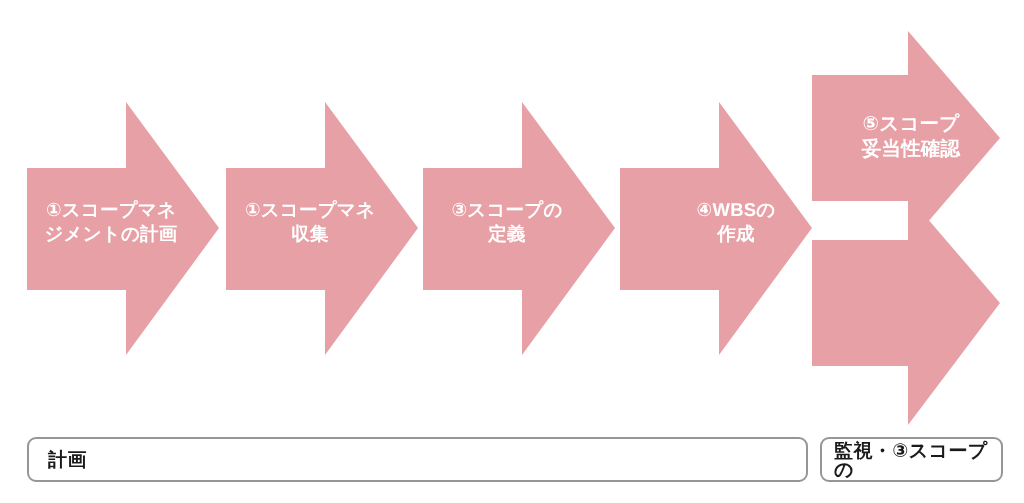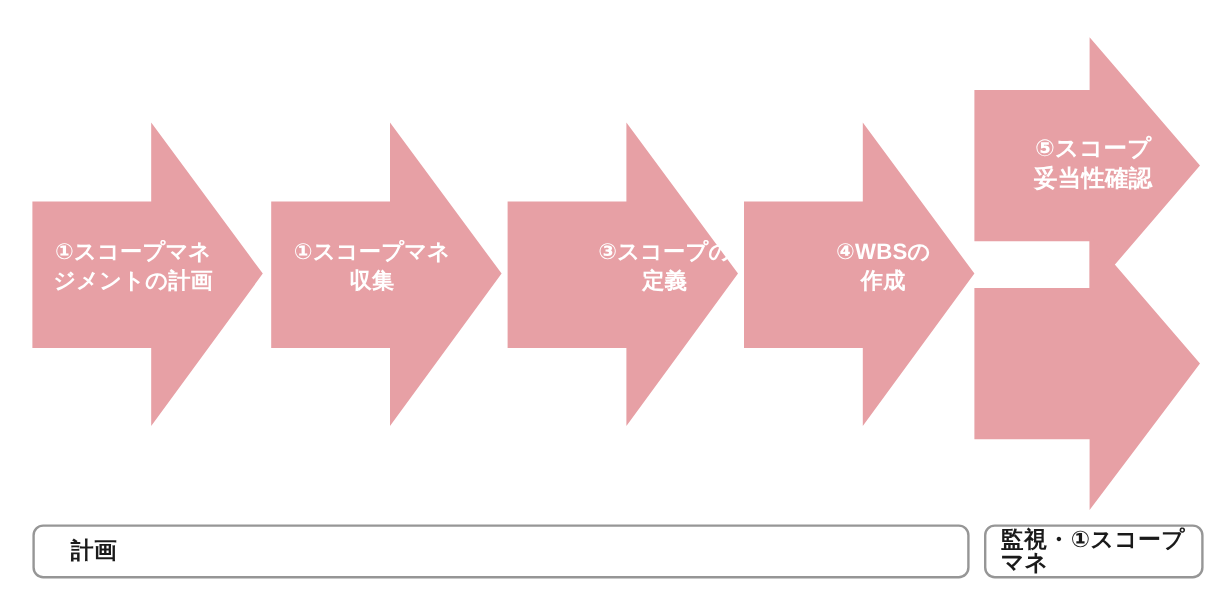--- a/index.html
+++ b/index.html
@@ -51,21 +51,21 @@
     border: 2.4px solid #969696;
     border-radius: 9px;
     background: #ffffff;
     display: flex;
     align-items: center;
   }
   .phase-box-label {
     color: #1a1a1a;
     font-size: 19px;
     font-weight: bold;
-    padding-left: 30px;
+    padding-left: 19px;
     letter-spacing: 0.4px;
     line-height: 1;
   }
   .phase-box.right .phase-box-label {
     padding-left: 12px;
   }
 </style>
 </head>
 <body>
 
@@ -85,31 +85,31 @@
 
     <polygon class="arrow-shape" fill="#E7A0A5" points="812,240 908,240 908,196 1000,303 908,425 908,366 812,366"></polygon>
   </svg>
 
   <div class="arrow-label small" style="left:27px; top:198px; width:168px;">①スコープマネ
 ジメントの計画</div>
 
   <div class="arrow-label small" style="left:226px; top:198px; width:168px;">①スコープマネ
 収集</div>
 
-  <div class="arrow-label small" style="left:423px; top:198px; width:168px;margin-left:47px;">③スコープの
+  <div class="arrow-label small" style="left:423px; top:198px; width:168px;">③スコープの
 定義</div>
 
   <div class="arrow-label small" style="left:652px; top:198px; width:168px;">④WBSの
 作成</div>
 
   <div class="arrow-label big" style="left:828px; top:112px; width:166px;">⑤スコープ
 妥当性確認</div>
 
 
   <div class="phase-box" style="left:27px; top:437px; width:781px; height:45px;">
     <span class="phase-box-label">計画</span>
   </div>
 
   <div class="phase-box right" style="left:820px; top:437px; width:183px; height:45px;">
-    <span class="phase-box-label">監視・①スコープマネ</span>
+    <span class="phase-box-label">監視・③スコープの</span>
   </div>
 
 </div>
 
 </body></html>

